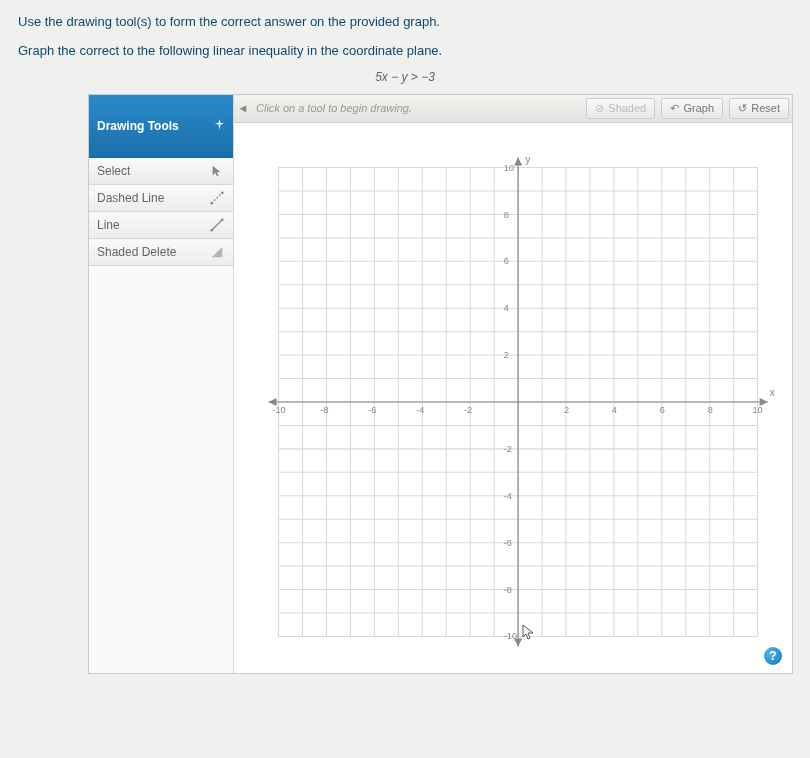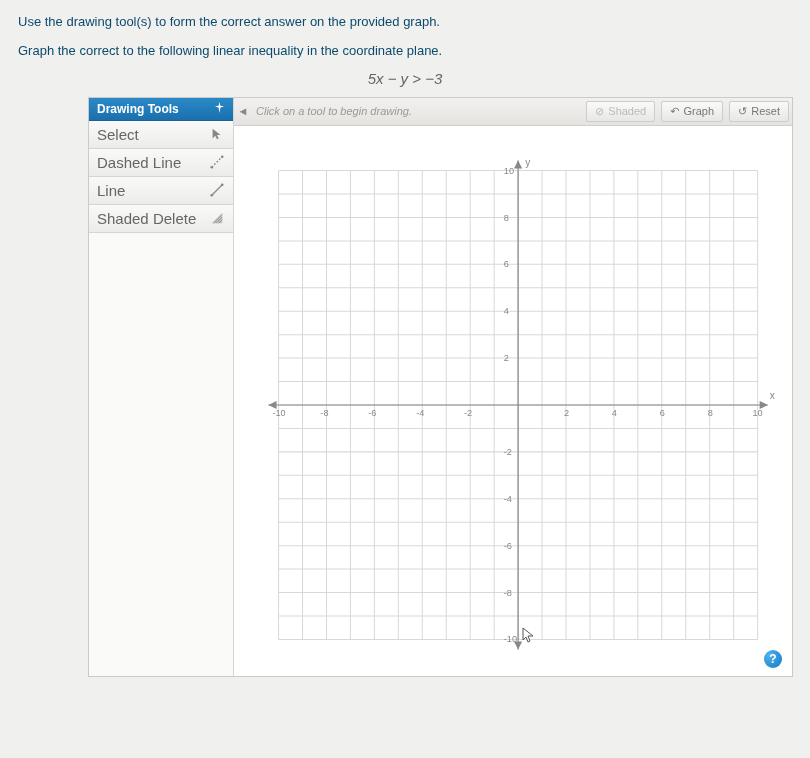--- a/index.html
+++ b/index.html
@@ -8,48 +8,48 @@
       background: #f0f0ee;
       width: 810px;
       height: 758px;
       padding: 12px 18px;
       color: #555;
       font-size: 13px;
       position: relative;
     }
     .instructions { margin-bottom: 2px; line-height: 1.6; color: #0c4a6e; }
     .instructions p { margin-bottom: 8px; }
-    .equation { text-align: center; font-style: italic; color: #666; margin: 6px 0 10px; font-size: 15px; }
+    .equation { text-align: center; font-style: italic; color: #666; margin: 6px 0 10px; font-size: 12px; }
     .widget {
       display: flex;
       border: 1px solid #cccac7;
       background: #fff;
       margin-left: 70px;
       width: 705px;
       height: 580px;
     }
     .tools-panel { width: 145px; border-right: 1px solid #d6d5d2; background: #fafaf8; }
     .tools-header {
       background: linear-gradient(#2a8ac9, #1b6fac);
       color: #fff;
       font-weight: bold;
       font-size: 12px;
-      padding: 4px 8px;
+      padding: 24px 8px;
       display: flex;
       align-items: center;
       justify-content: space-between;
       border-bottom: 1px solid #17629a;
     }
     .tools-header .pin { font-size: 11px; }
     .tool-item {
       display: flex;
       align-items: center;
       justify-content: space-between;
       padding: 5px 8px;
-      font-size: 15px;
+      font-size: 12px;
       color: #666;
       background: linear-gradient(#f9f9f7,#ececea);
       border-bottom: 1px solid #d6d5d2;
       cursor: pointer;
     }
     .tool-item .icon { width: 16px; height: 16px; display:flex; align-items:center; justify-content:center; }
     .canvas-area { flex: 1; display: flex; flex-direction: column; position: relative; }
     .top-bar {
       display: flex;
       align-items: center;

